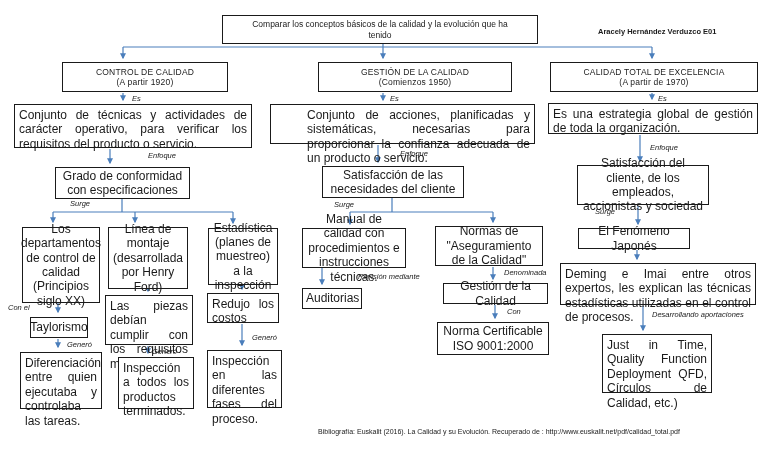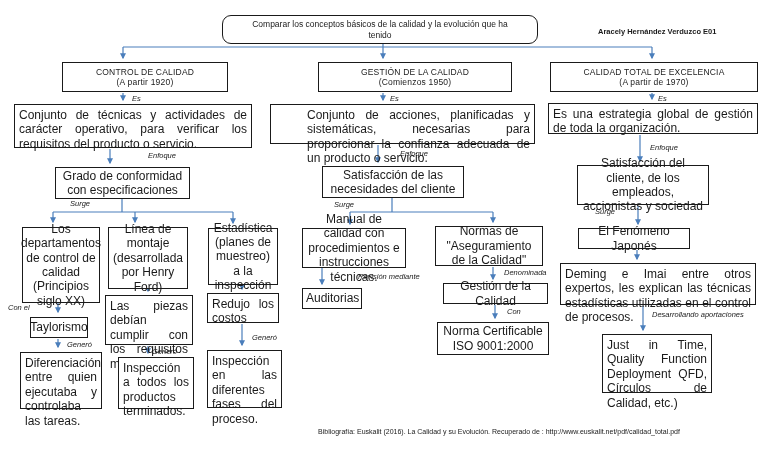--- a/index.html
+++ b/index.html
@@ -15,21 +15,21 @@
   .box { position:absolute; border:1px solid var(--ink); background:#fff; font-size:12px;
          line-height:1.2; display:flex; align-items:center; justify-content:center;
          text-align:center; padding:2px 3px; }
   .b2  { border-width:1.5px; }
   .jst { display:block; text-align:justify; text-align-last:left; padding:3px 4px; }
   .caps{ font-size:8.5px; letter-spacing:.2px; }
   .leftal { justify-content:flex-start; text-align:left; }
 
   .lbl { position:absolute; font-style:italic; font-size:7.5px; white-space:nowrap; }
   .freetext { position:absolute; font-size:7.5px; }
-  .title-box { font-size:8.5px; padding:2px 18px;border-radius:9px; }
+  .title-box { font-size:8.5px; padding:2px 18px; }
   .biblio { position:absolute; font-size:7px; text-align:center; }
 </style>
 </head>
 <body>
 
 <div id="canvas">
 
   <svg class="wires" viewBox="0 0 768 466">
     <defs>
       <marker id="ah" markerWidth="5" markerHeight="5" refX="4" refY="2.5" orient="auto">

